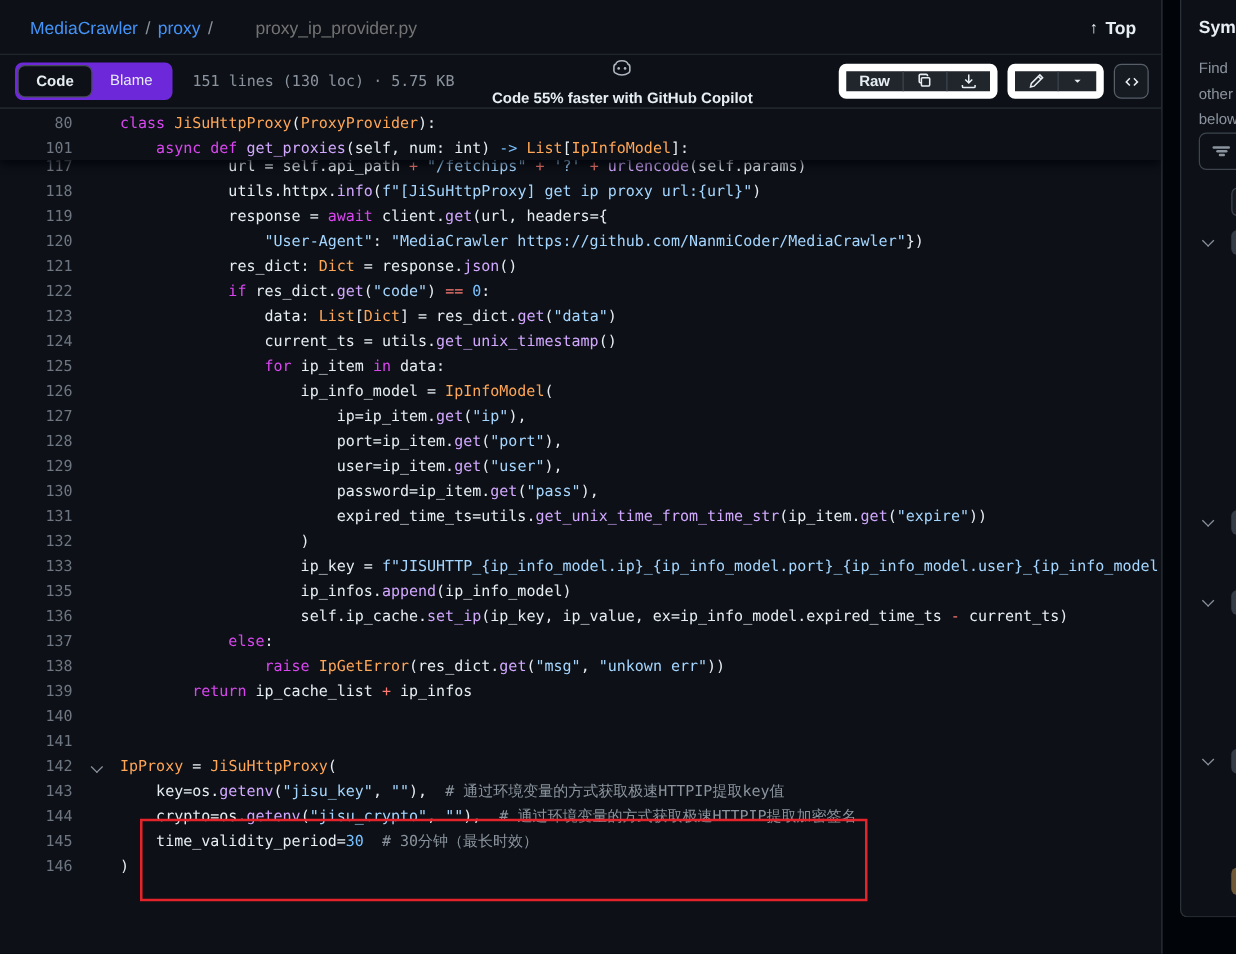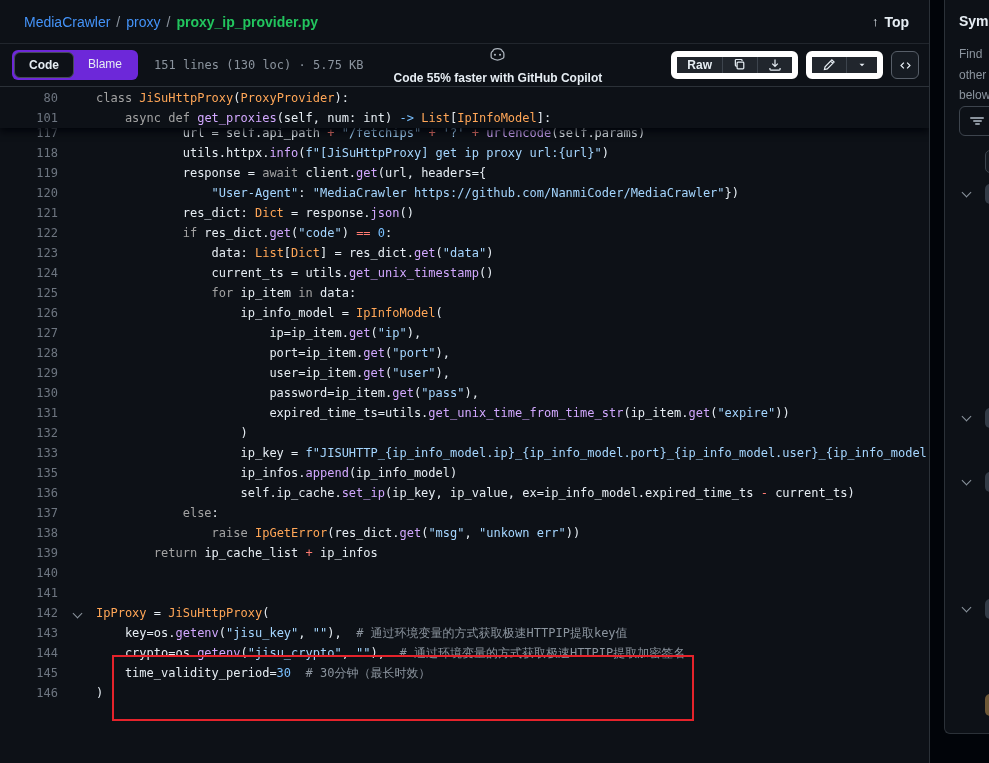--- a/index.html
+++ b/index.html
@@ -3,21 +3,21 @@
 <meta charset="utf-8">
 <style>
   * { margin:0; padding:0; box-sizing:border-box; }
   html,body { width:989px; height:763px; overflow:hidden; background:#010409; font-family:"Liberation Sans", sans-serif; }
   .main { position:absolute; left:0; top:0; width:930px; height:763px; background:#0d1117; border-right:1px solid #2b3138; }
 
   
   .crumb-row { height:44px; display:flex; align-items:center; padding:0 20px 0 24px; border-bottom:1px solid #21262d; }
   .crumb-link { color:#4493f8; font-size:14px; cursor:pointer; }
   .crumb-sep { color:#8b949e; font-size:14px; margin:0 6px; }
-  .crumb-file { color:#22c55e; font-size:14px; font-weight:bold; }
+  .crumb-file { color:#737373; font-size:14px; font-weight:normal;margin-left:28px; }
   .top-link { margin-left:auto; display:flex; align-items:center; gap:6px; color:#e6edf3; font-size:14px; font-weight:600; cursor:pointer; }
   .top-arrow { color:#e6edf3; font-size:13px; }
 
   
   .toolbar { height:43px; display:flex; align-items:center; padding:0 10px 0 12px; border-bottom:1px solid #2b3138; }
   .seg { display:flex; background:#6d28d9; border-radius:6px; padding:2px; }
   .seg-btn { font-size:12px; padding:5px 14px; border-radius:6px; color:#e6edf3; cursor:pointer; }
   .seg-btn.active { background:#0d1117; border:1px solid #464c55; font-weight:bold; }
   .meta { color:#8b949e; font-size:12px; font-family:"DejaVu Sans Mono", monospace; margin-left:16px; }
   .copilot { display:flex; align-items:center; gap:8px; margin-left:30px; cursor:pointer;flex-direction:column; }
@@ -28,21 +28,21 @@
   .raw-label { color:#e6edf3; font-size:12px; font-weight:bold; }
   .icon-btn-outline { width:28px; height:28px; border:1px solid #575e68; border-radius:6px; display:flex; align-items:center; justify-content:center; cursor:pointer; background:#161b22; }
   .mla { margin-left:auto; }
   .gap8 { margin-left:8px; }
 
   
   .code-area { position:relative; height:675px; overflow:hidden; }
   .code-line { height:20px; line-height:20px; white-space:pre; font-family:"DejaVu Sans Mono", monospace; font-size:12px; }
   .ln { display:inline-block; width:58px; text-align:right; color:#6e7681; cursor:pointer; }
   .fold-slot { display:inline-block; width:38px; text-align:center; }
-  .tk-k{color:#a3a3a3} .tk-o{color:#ff7b72} .tk-f{color:#d2a8ff} .tk-t{color:#ffa657}
+  .tk-k{color:#d946ef} .tk-o{color:#ff7b72} .tk-f{color:#d2a8ff} .tk-t{color:#ffa657}
   .tk-s{color:#a5d6ff} .tk-n{color:#79c0ff} .tk-c{color:#8b949e} .tk-p{color:#e6edf3} .tk-a{color:#79c0ff}
   #code-lines { position:absolute; left:0; top:16px; width:100%; }
   #sticky-lines { position:absolute; left:0; top:0; width:100%; height:41px; background:#0d1117; z-index:5; box-shadow:0 4px 7px rgba(1,4,9,0.85); padding-top:1px; }
   .chev { width:7px; height:7px; border-left:1.6px solid #8b949e; border-bottom:1.6px solid #8b949e; transform:rotate(-45deg); display:inline-block; vertical-align:middle; cursor:pointer; }
   .red-box { position:absolute; left:112px; top:568px; width:582px; height:66px; border:2px solid #e5232b; z-index:6; }
 
   
   .panel { position:absolute; left:944px; top:0; width:300px; height:734px; background:#0d1117; border-left:1px solid #2b3138; border-bottom:1px solid #2b3138; border-bottom-left-radius:6px; }
   .panel-heading { position:absolute; left:14px; top:13px; color:#e6edf3; font-size:14px; font-weight:bold; }
   .panel-desc { position:absolute; left:14px; top:44px; color:#8b949e; font-size:12px; line-height:20.5px; }

